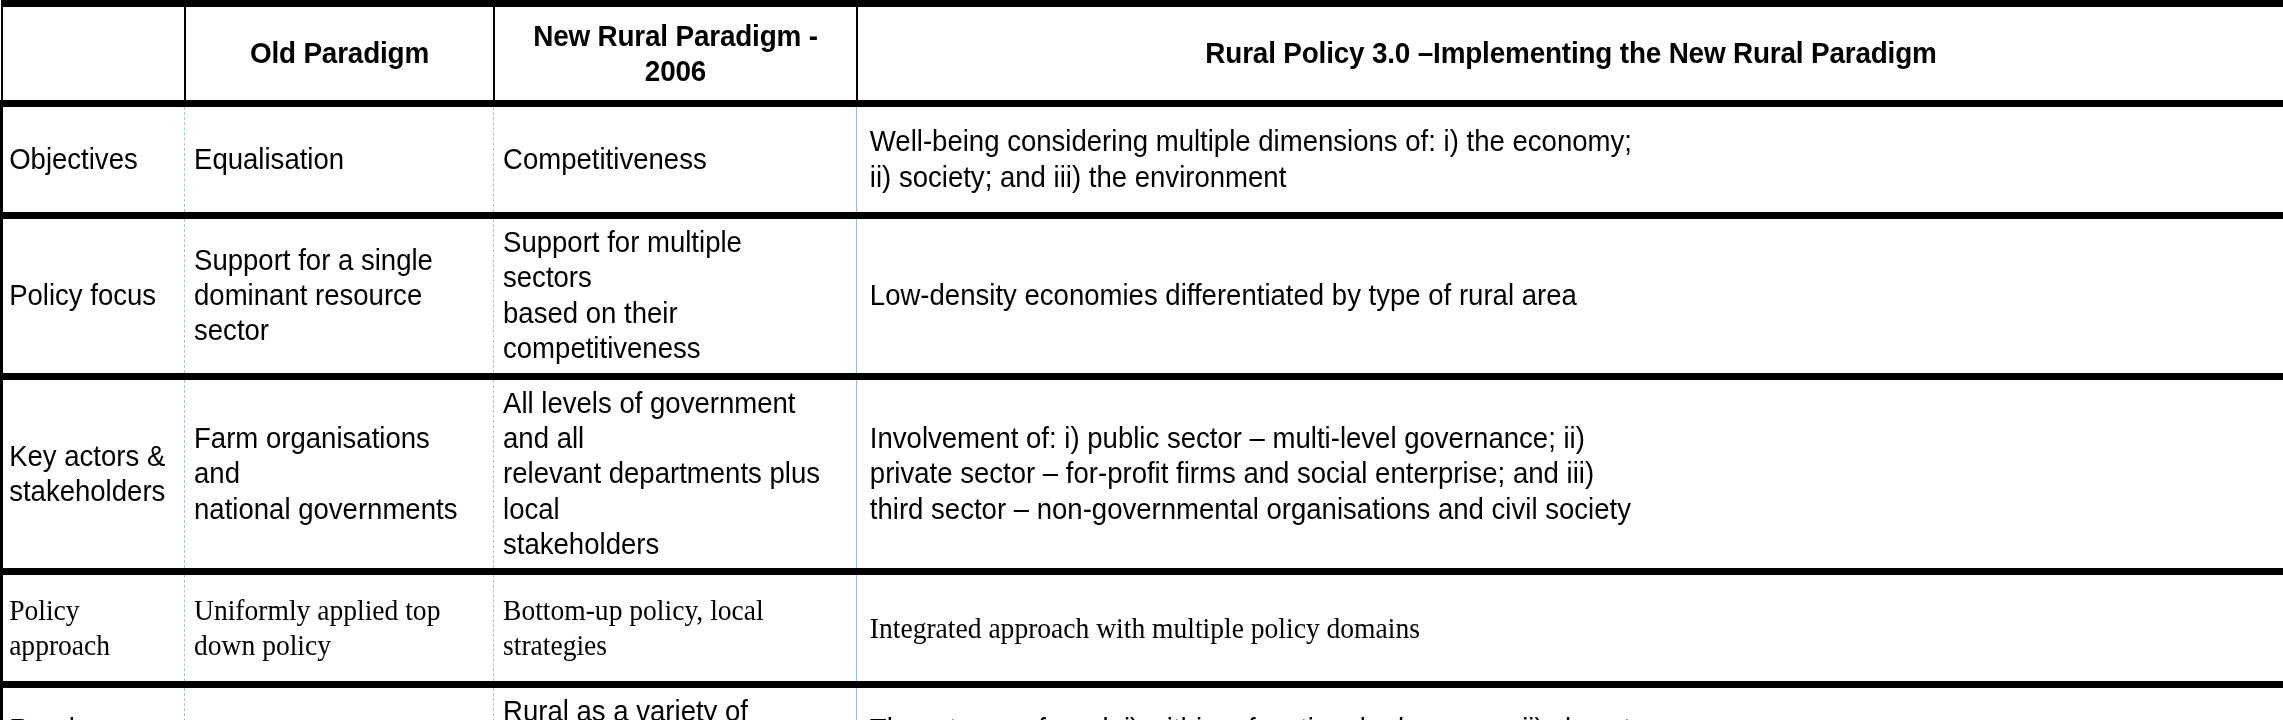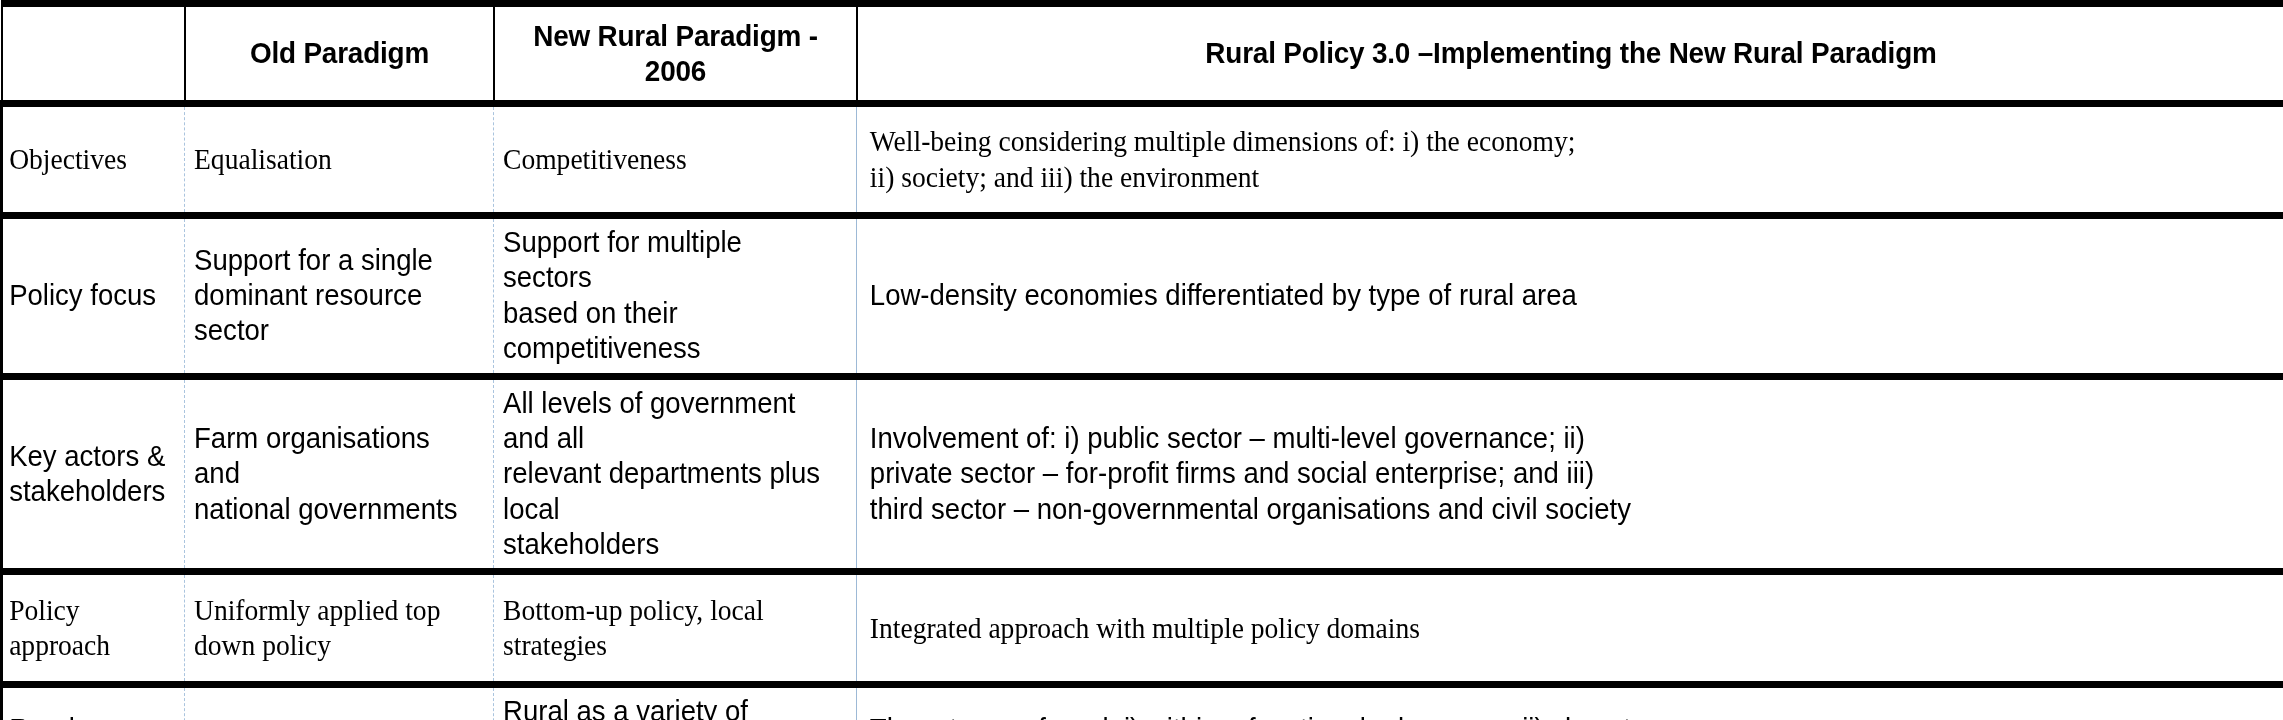--- a/index.html
+++ b/index.html
@@ -69,21 +69,21 @@
   td.cell-old { border-left: 1px dashed #aac4de; }
   td.cell-new { border-right: 1px solid #9db9d6; }
   td.cell-rp3 {
     border-left: 1px solid #9db9d6;
     border-right: 3px solid #000000;
     padding-left: 13px;
     padding-right: 4px;
   }
 
   
-  tr.row-objectives { height: 112px; font-family: Liberation Serif, serif; }
+  tr.row-objectives { height: 112px; }
   tr.row-policy-focus { height: 113px; }
   tr.row-key-actors { height: 167px; }
   tr.row-policy-approach { height: 113px; font-family: Liberation Serif, serif; }
   tr.row-rural-definition { height: 115px; }
 
   .cell-text { display: block; white-space: pre-line; }
 </style>
 </head>
 <body>
 

